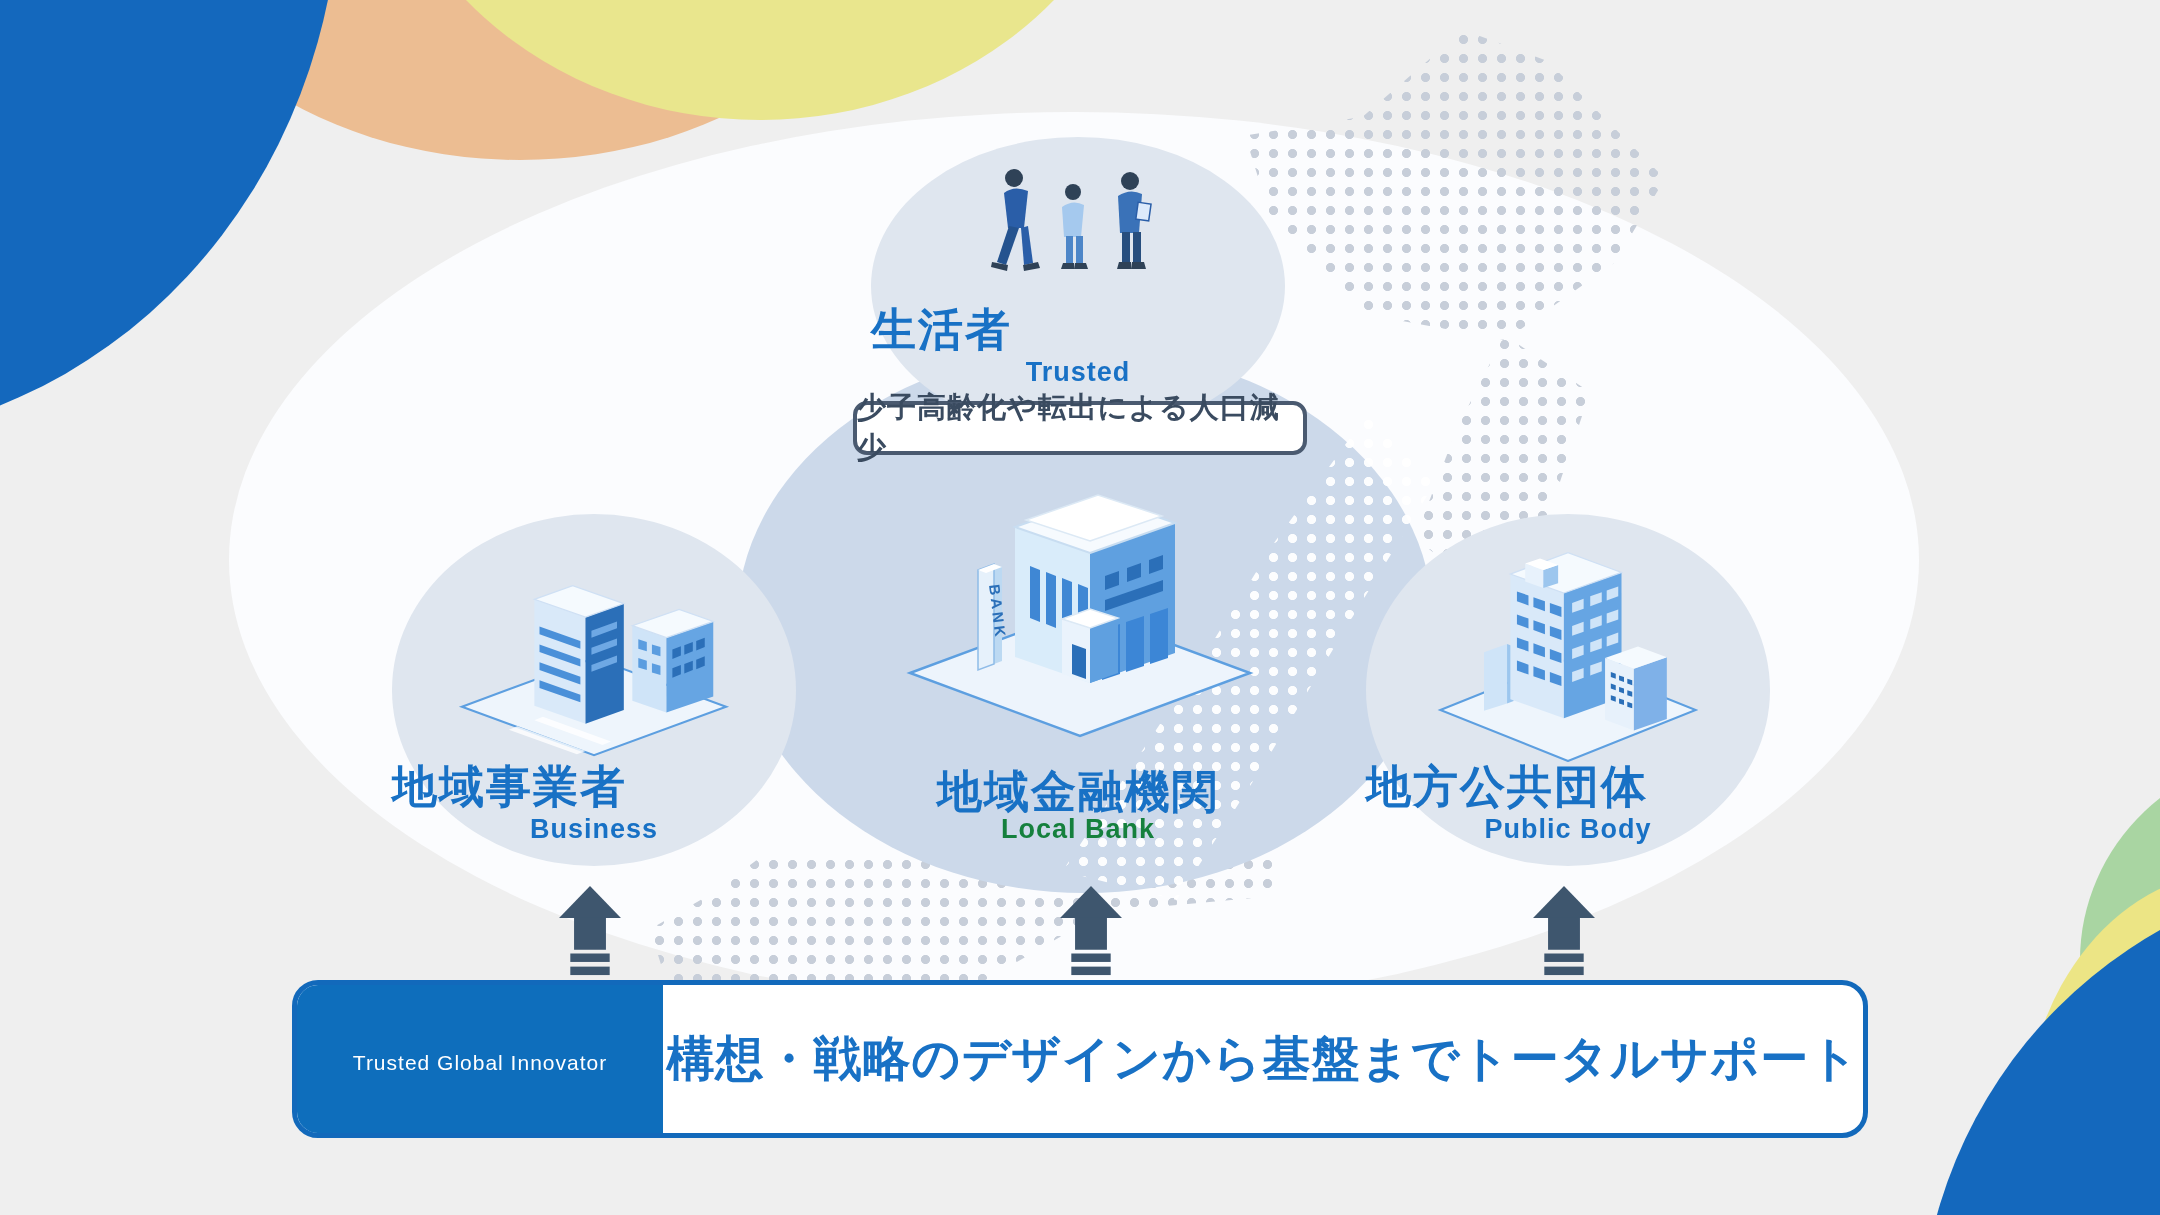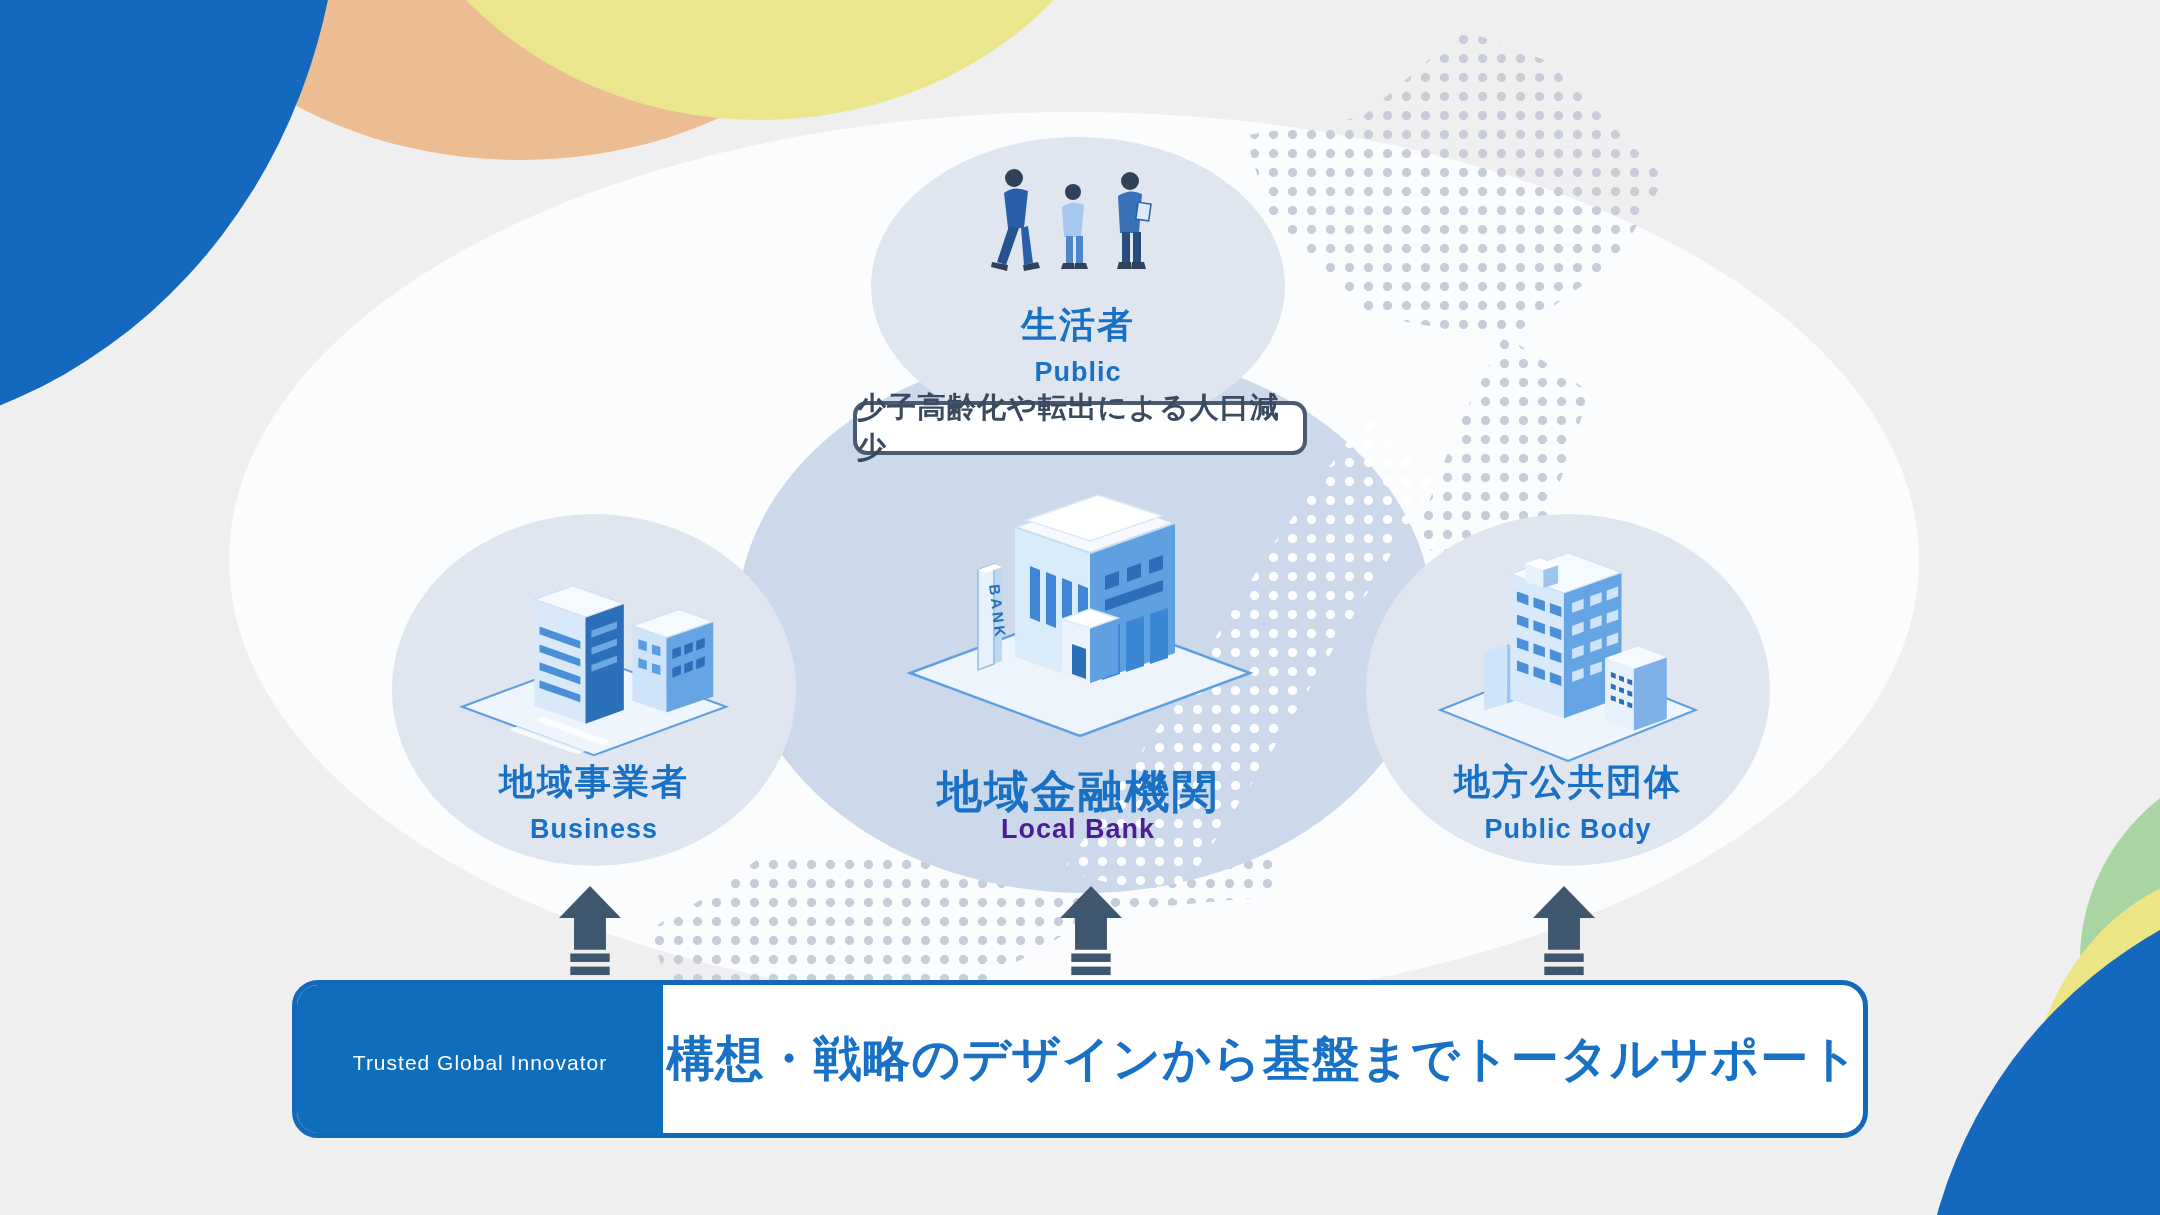--- a/index.html
+++ b/index.html
@@ -32,28 +32,28 @@
   #dots-honshu{left:1055px;top:415px;width:380px;height:485px;
     clip-path:polygon(82% 0,100% 14%,78% 42%,55% 72%,32% 100%,2% 94%,35% 55%,58% 26%);}
 
   
   .node-circle{position:absolute;border-radius:50%;background:#dfe6ef;}
   #circle-people{left:871px;top:137px;width:414px;height:298px;}
   #circle-business{left:392px;top:514px;width:404px;height:352px;}
   #circle-public{left:1366px;top:514px;width:404px;height:352px;}
 
   .icon-wrap{position:absolute;}
-  .node-title{position:absolute;width:100%;text-align:center;
-    font-size:36px;font-weight:800;color:#1871c5;letter-spacing:2px;line-height:1.1;}
+  .node-title{position:absolute;width:100%;text-align:left;
+    font-size:45px;font-weight:800;color:#1871c5;letter-spacing:2px;line-height:1.1;}
   .node-sub{position:absolute;width:100%;text-align:center;
     font-size:27px;font-weight:800;color:#1871c5;letter-spacing:1px;}
   .abs-title{position:absolute;text-align:center;
     font-size:45px;font-weight:800;color:#1871c5;letter-spacing:2px;}
   .abs-sub{position:absolute;text-align:center;
-    font-size:27px;font-weight:800;color:#4c1d95;letter-spacing:1px;}
+    font-size:27px;font-weight:800;color:#15803d;letter-spacing:1px;}
 
   
   #callout{position:absolute;left:853px;top:401px;width:454px;height:54px;
     box-sizing:border-box;background:#ffffff;border:4px solid #4a5a70;border-radius:14px;
     display:flex;align-items:center;justify-content:flex-start;
     font-size:29px;font-weight:800;color:#3a4b60;letter-spacing:1px;}
 
   
   .arrow{position:absolute;width:62px;height:90px;}
   #arrow-business{left:559px;top:886px;}
@@ -121,21 +121,21 @@
           <path d="M140 31 Q152 23 164 29 L161 68 L142 68 Z" fill="#3a72b8"></path>
           <rect x="159" y="38" width="13" height="17" fill="#dceafb" stroke="#2a5ea8" stroke-width="1.5" transform="rotate(8 165 46)"></rect>
           <rect x="144" y="67" width="8" height="32" fill="#274e7e"></rect>
           <rect x="155" y="67" width="8" height="32" fill="#274e7e"></rect>
           <path d="M141 97 L153 97 L153 104 L139 104 Z" fill="#2f4257"></path>
           <path d="M154 97 L166 97 L168 104 L153 104 Z" fill="#2f4257"></path>
         </g>
       </svg>
     </div>
     <div class="node-title" style="top:168px;">生活者</div>
-    <div class="node-sub" style="top:220px;">Public</div>
+    <div class="node-sub" style="top:220px;">Trusted</div>
   </div>
 
   <div id="circle-business" class="node-circle">
     <div class="icon-wrap" style="left:57px;top:18px;">
       <svg width="290" height="230" viewBox="0 0 340 270">
         <polygon points="15,205 170,148 325,205 170,262" fill="#eef5fc" stroke="#5d9fe0" stroke-width="2.5"></polygon>
         <polygon points="70,232 150,261 160,257 80,228" fill="#ffffff" opacity="0.8"></polygon>
         <polygon points="100,221 180,250 190,246 110,217" fill="#ffffff" opacity="0.8"></polygon>
 
         <polygon points="215,198 255,212 255,124 215,110" fill="#cfe4f8"></polygon>

